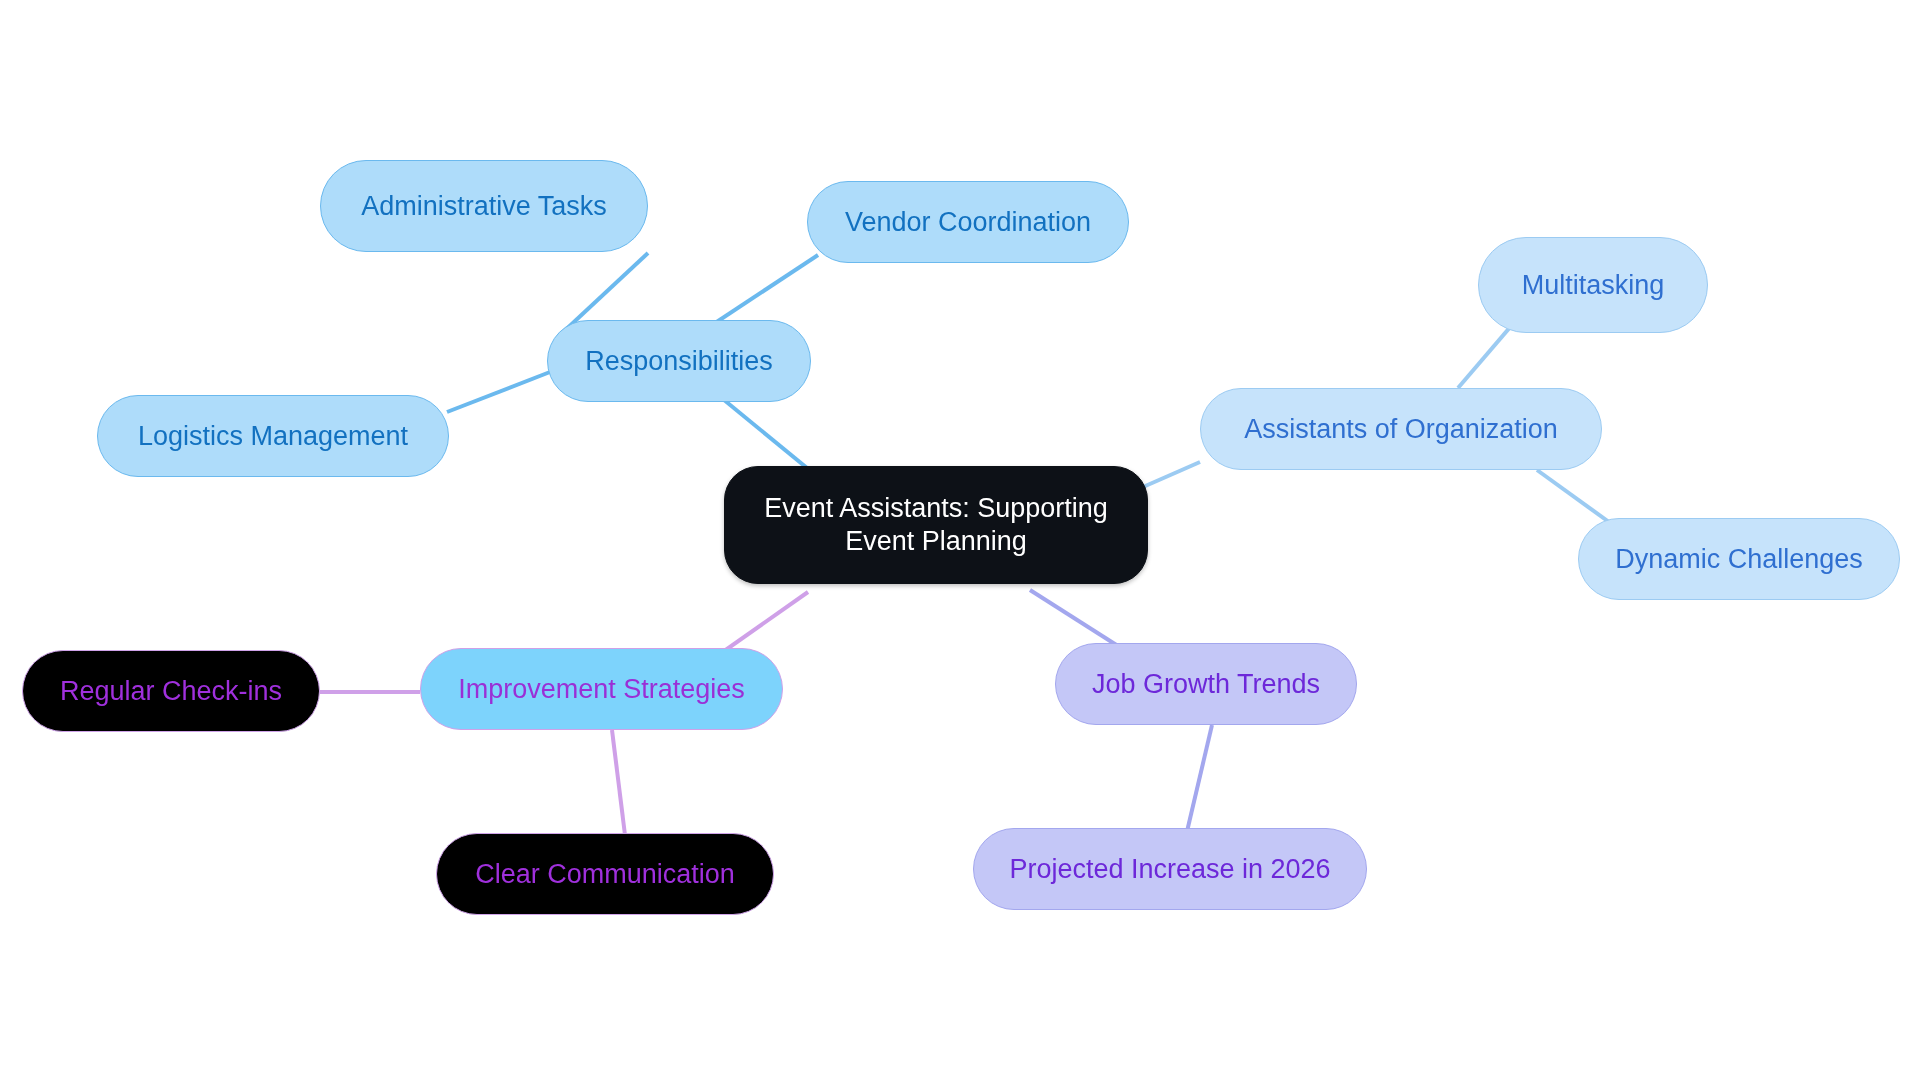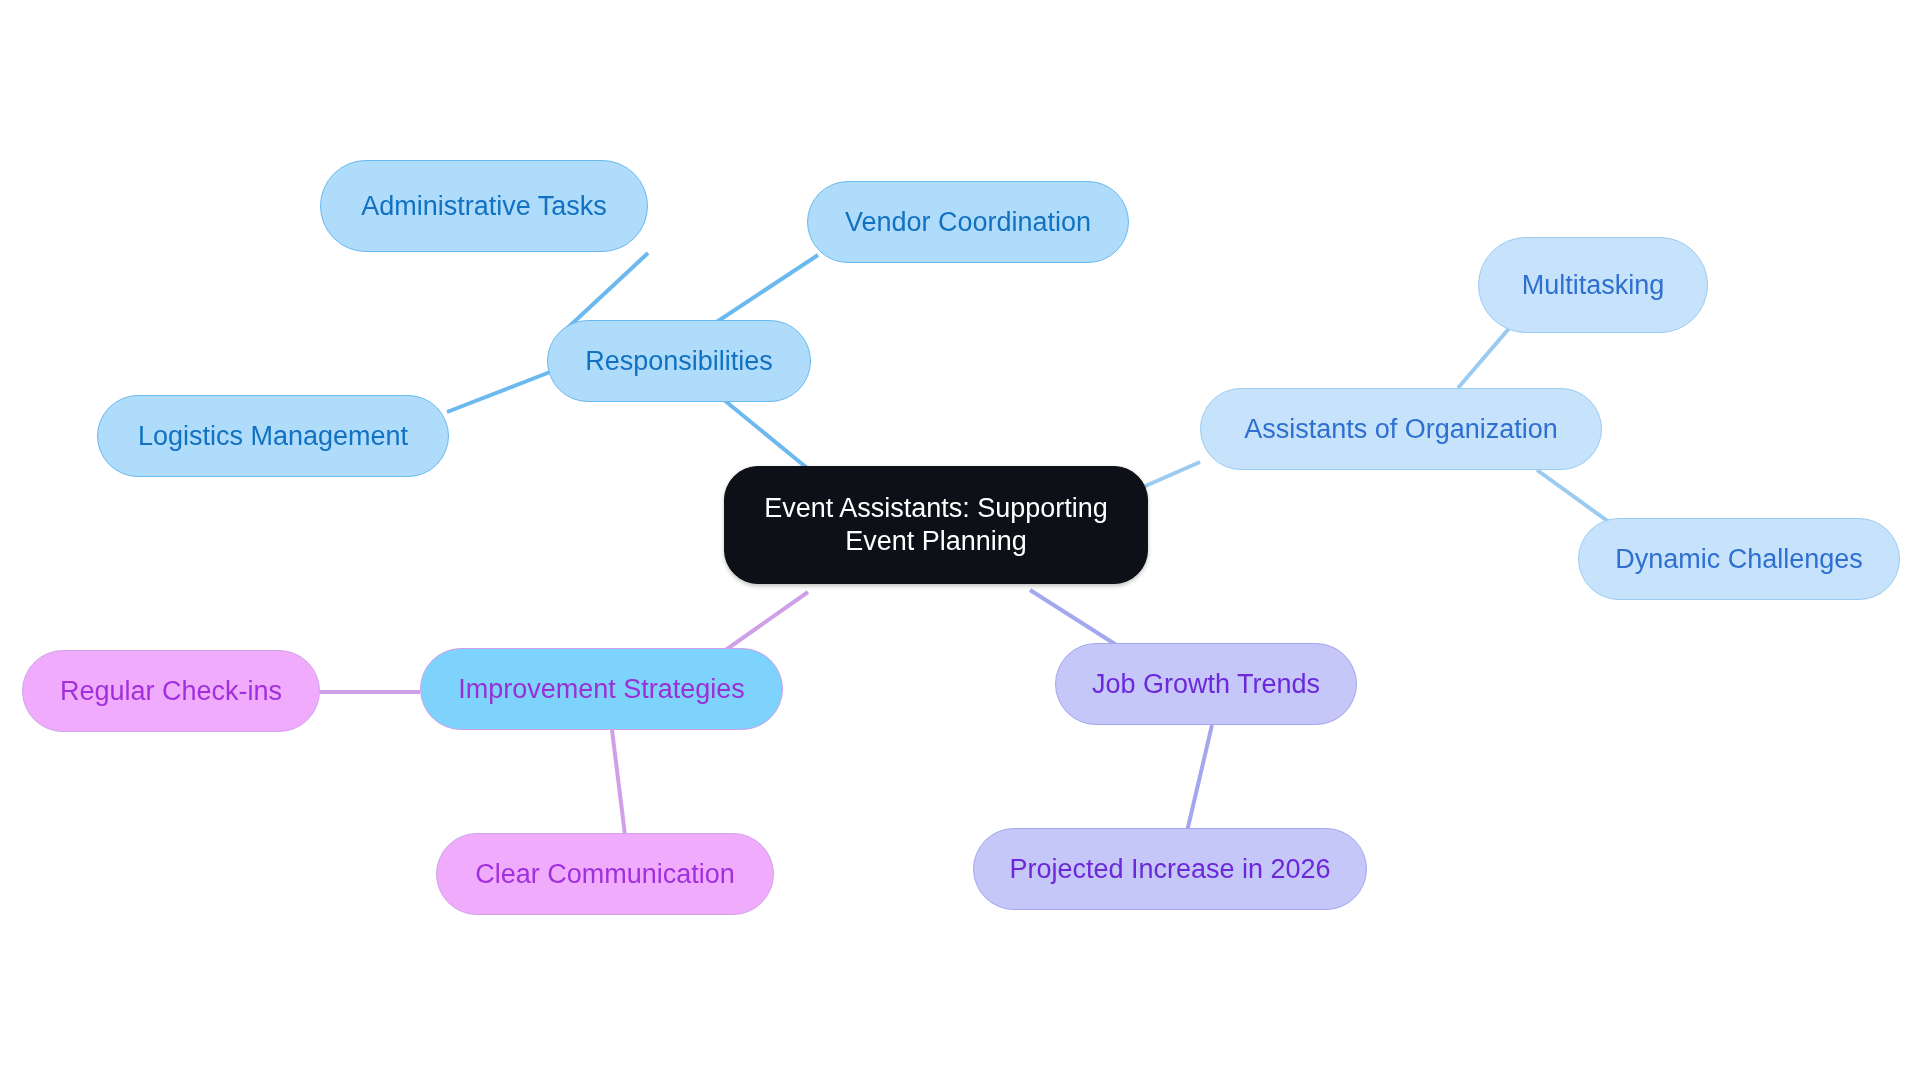--- a/index.html
+++ b/index.html
@@ -67,21 +67,21 @@
     color: #6d28d9;
     font-size: 27px;
   }
   .node-orchid {
     background: #7dd3fc;
     border-color: #cfa0e8;
     color: #9a2fd6;
     font-size: 27px;
   }
   .node-orchid-soft {
-    background: #f0abfc;
+    background: #000000;
     border-color: #cfa3e9;
     color: #a030dd;
     font-size: 27px;
   }
 </style>
 </head>
 <body>
 
 <div id="mindmap-canvas">
 

